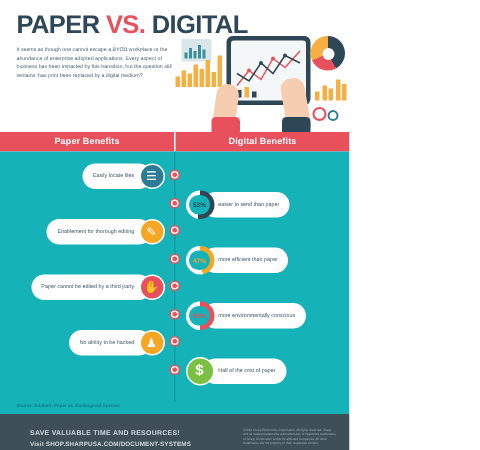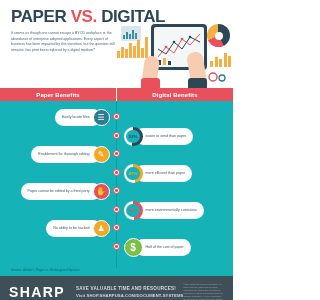--- a/index.html
+++ b/index.html
@@ -263,21 +263,20 @@
       <div class="pill pill-right">Half of the cost of paper</div>
     </div>
     <div class="node" style="top:142px"></div>
   </div>
 
   <div class="source-strip">
     <div class="source">Source: Adobe®, Paper vs. Endangered Species</div>
   </div>
 
   <div class="footer">
-    <div class="sharp-logo">SHARP</div>
     <div class="cta">
       <div class="cta-line1">SAVE VALUABLE TIME AND RESOURCES!</div>
       <div class="cta-line2">Visit SHOP.SHARPUSA.COM/DOCUMENT-SYSTEMS</div>
     </div>
     <div class="fineprint">©2016 Sharp Electronics Corporation. All rights reserved. Sharp and all related trademarks are trademarks or registered trademarks of Sharp Corporation and/or its affiliated companies. All other trademarks are the property of their respective owners.</div>
   </div>
 
 </div>
 
 </body></html>

